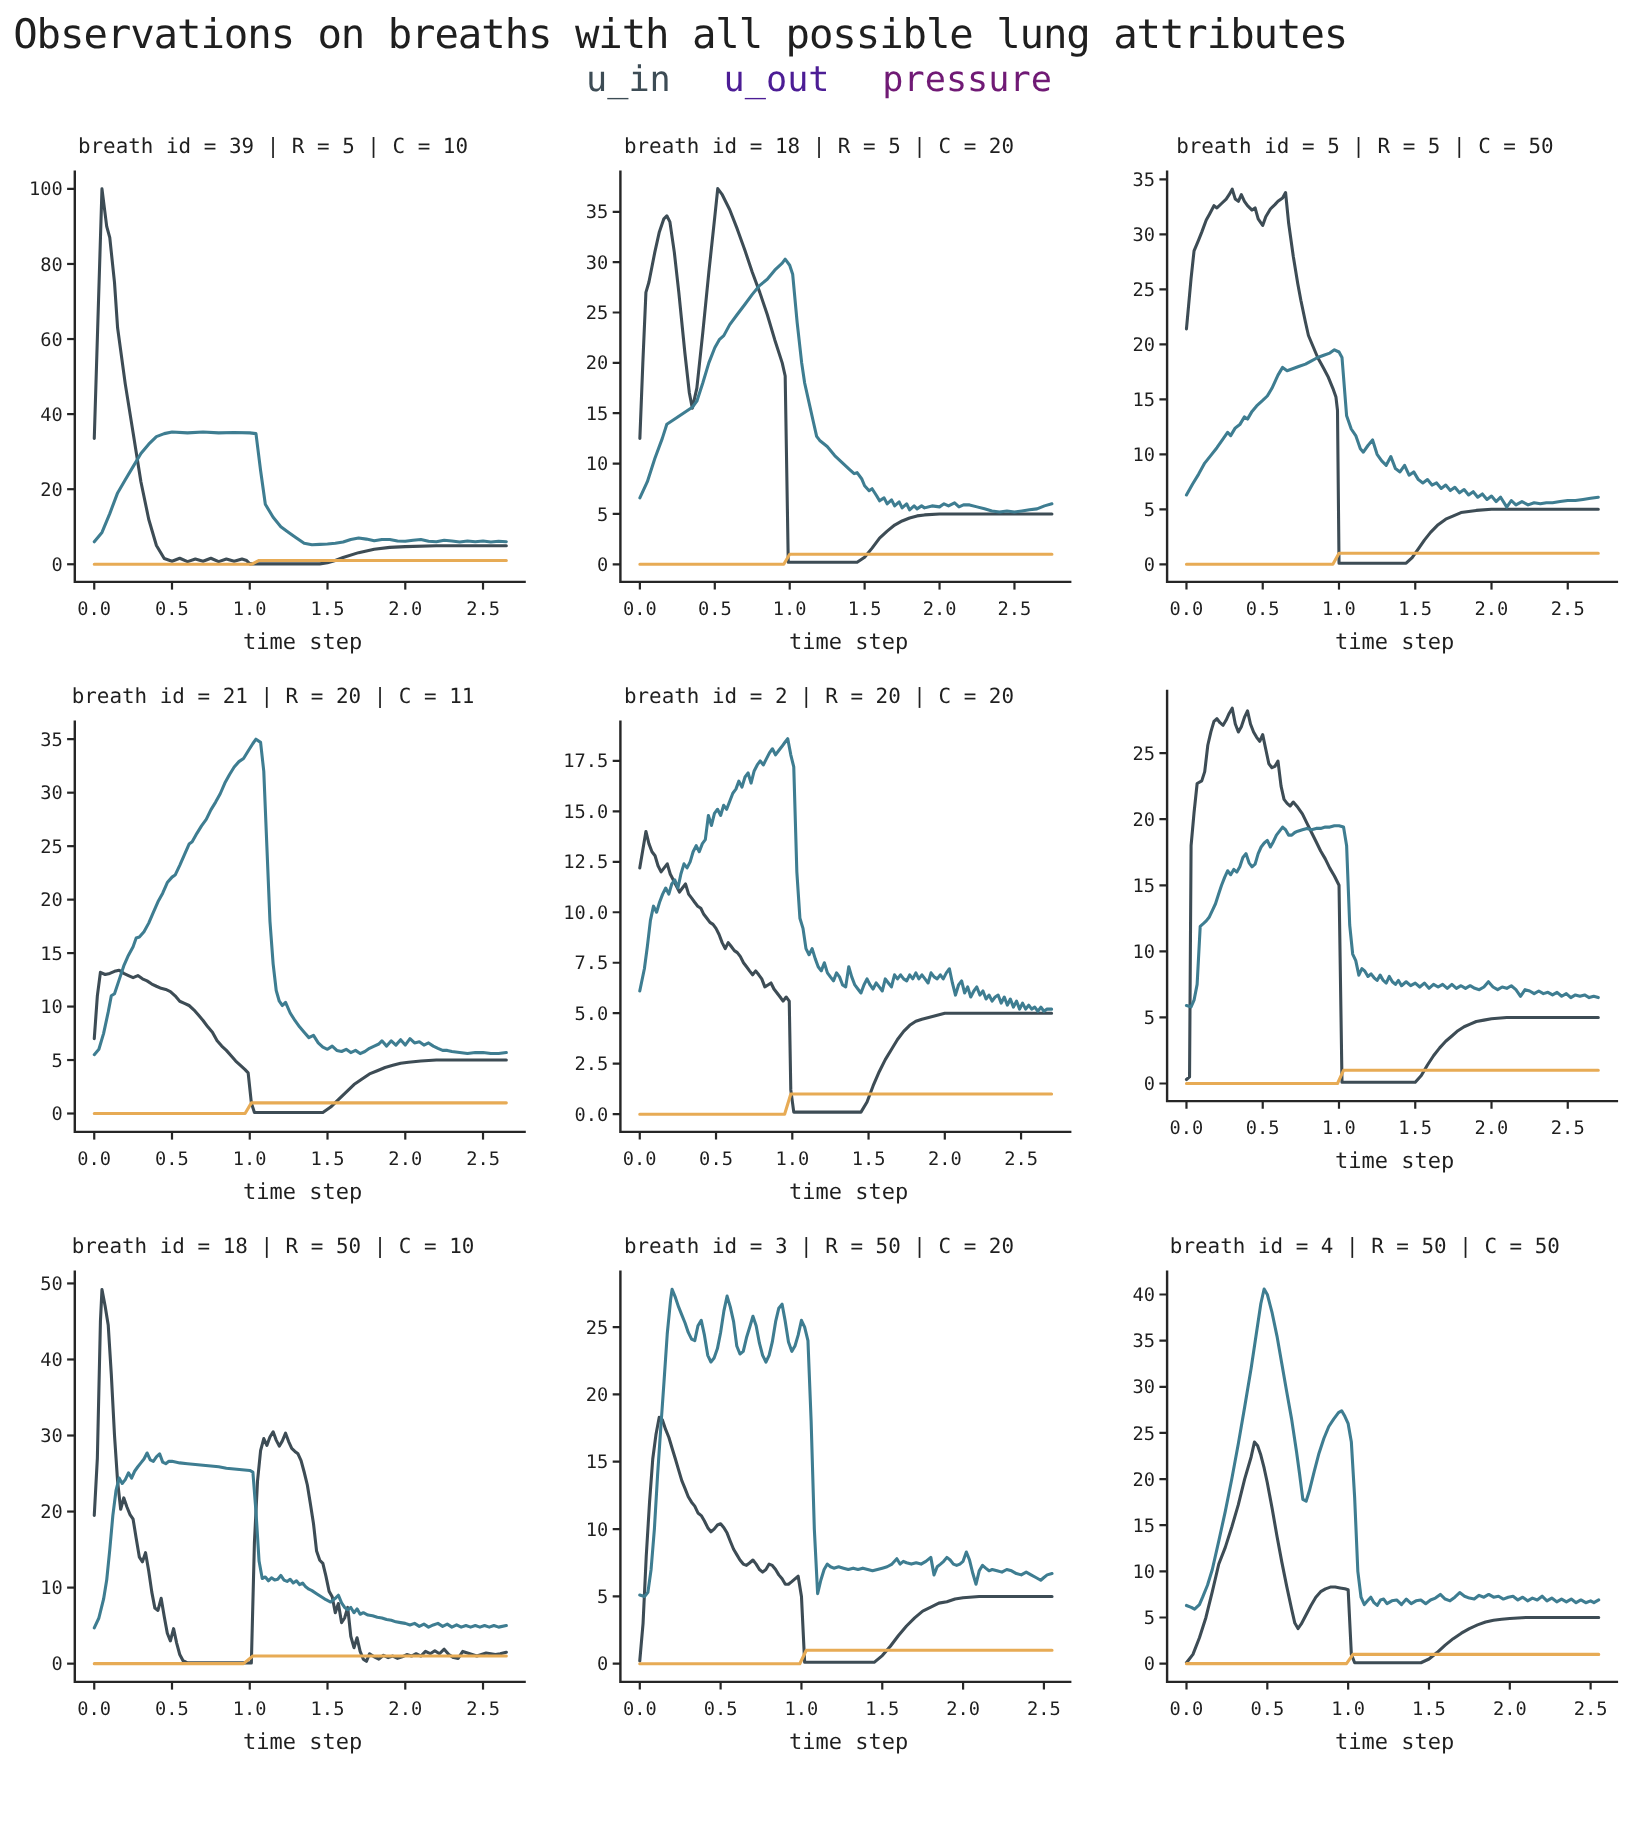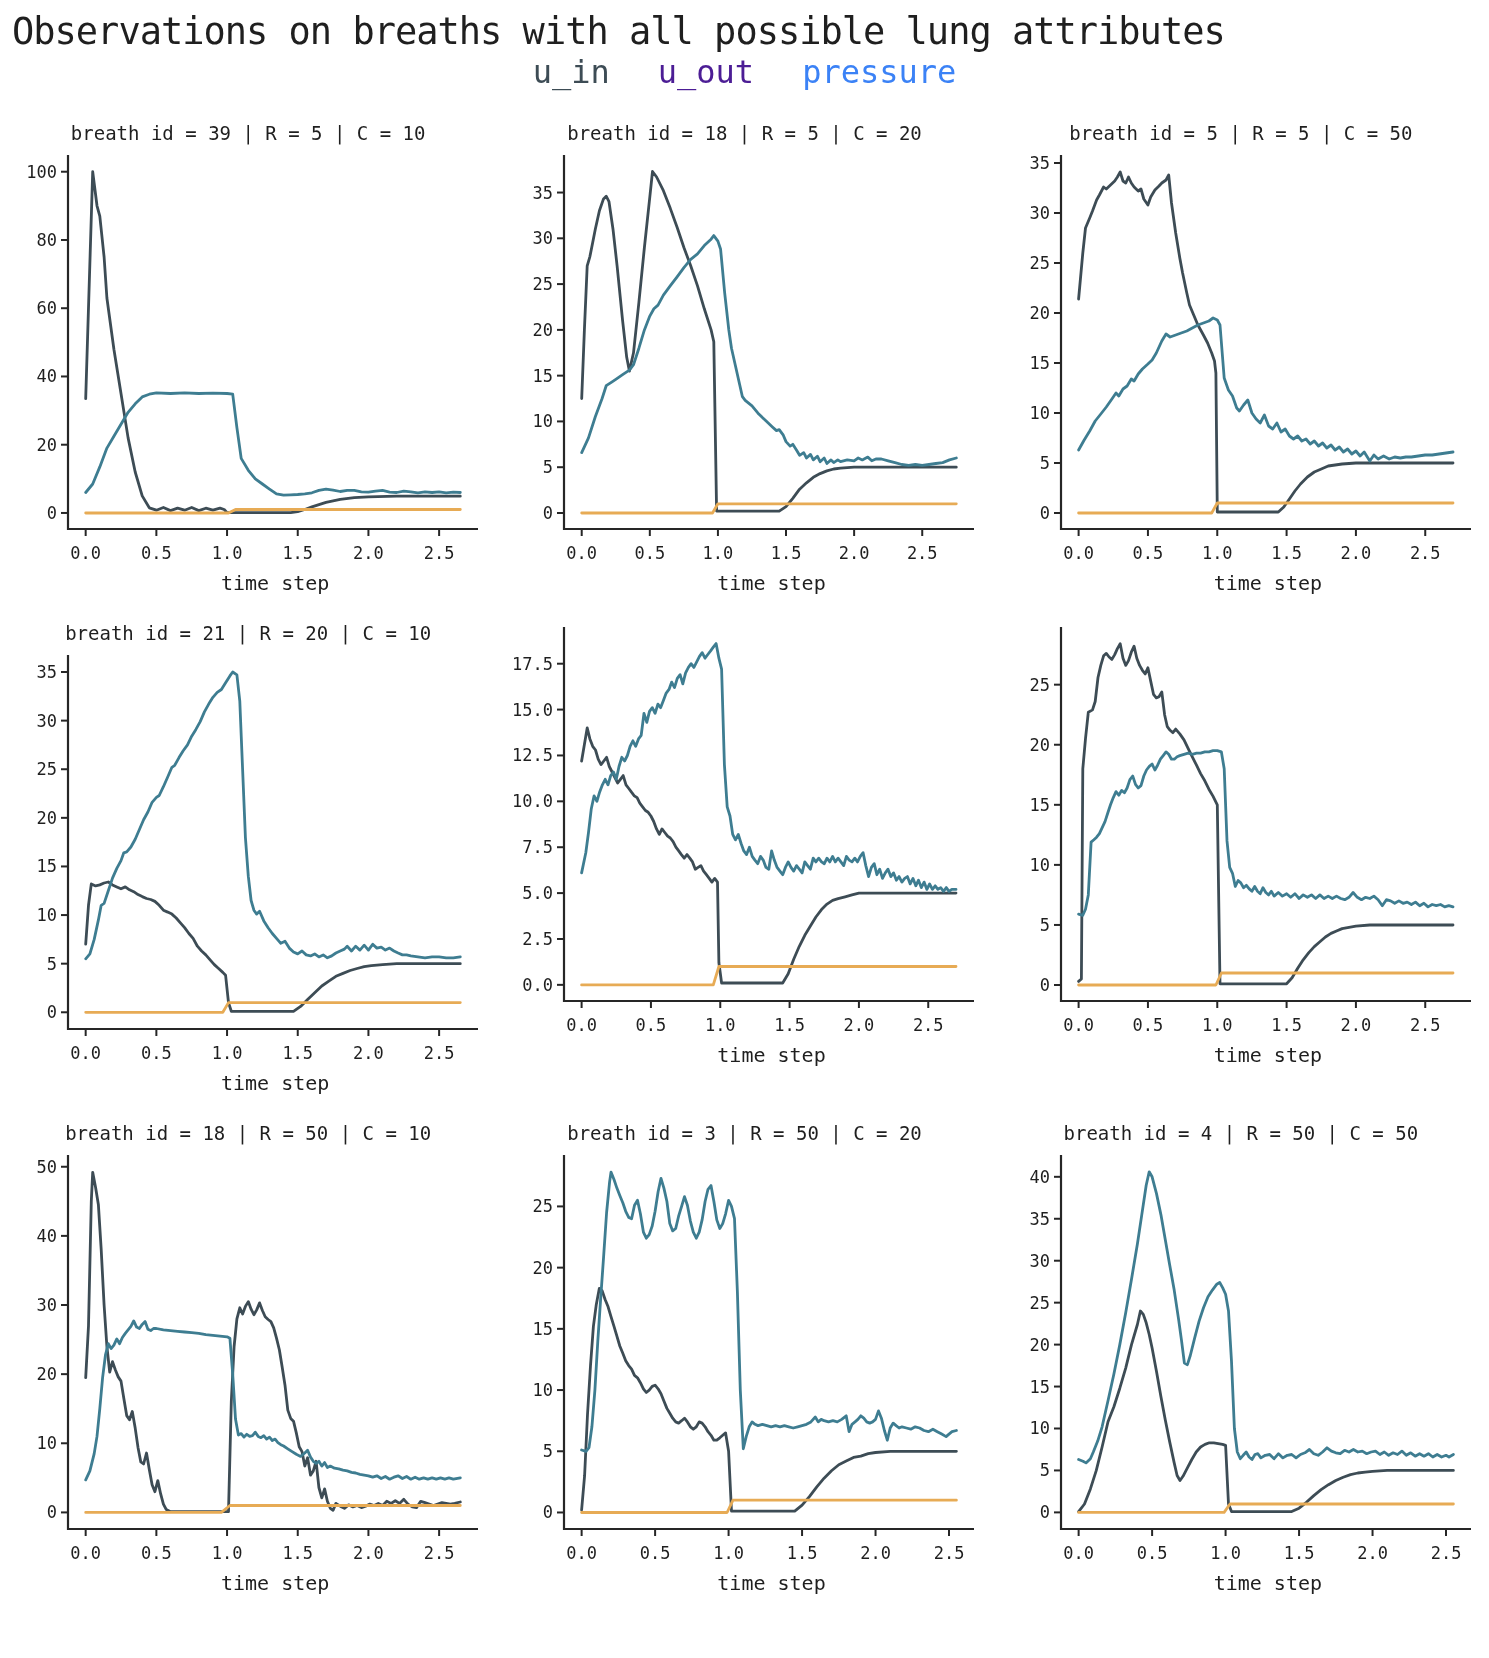--- a/index.html
+++ b/index.html
@@ -16,21 +16,21 @@
   .tick-text{font-size:17px;fill:#1f1f1f;}
 </style>
 </head>
 <body>
 
 <div class="page-title">Observations on breaths with all possible lung attributes</div>
 
 <div class="legend">
     <span style="color: rgb(61, 76, 85);">u_in</span>
     <span style="color: #4c1d95;">u_out</span>
-    <span style="color: #3b82f6;">pressure</span>
+    <span style="color: #701a75;">pressure</span>
   </div>
 
 <div class="charts-grid">
     <div class="panel">
       <div class="panel-title">breath id = 39 | R = 5 | C = 10</div>
       <svg width="496" height="424" viewBox="0 0 496 424">
         <path d="M 68 8 L 68 382 L 478 382" fill="none" stroke="#262626" stroke-width="2.2"></path>
         <g>
           <line x1="61" x2="68" y1="365.9616788321168" y2="365.9616788321168" stroke="#262626" stroke-width="2"></line>
           <text x="57" y="371.9616788321168" text-anchor="end" class="tick-text">0</text>
@@ -143,21 +143,21 @@
           <line x1="432.2441663848495" x2="432.2441663848495" y1="382" y2="389" stroke="#262626" stroke-width="2"></line>
           <text x="432.2441663848495" y="412" text-anchor="middle" class="tick-text">2.5</text>
         </g>
         <polyline points="85.6,152.0 89.8,106.0 92.5,81.0 96.7,71.0 99.5,64.0 103.6,53.0 106.4,48.0 110.6,40.0 113.3,42.0 117.5,38.0 121.7,34.0 124.4,30.0 127.2,25.0 130.0,34.0 132.8,36.0 135.5,30.0 138.3,36.0 141.1,40.0 145.2,44.0 148.0,42.0 150.8,52.0 154.9,58.0 157.7,50.0 161.9,43.0 166.0,39.0 168.8,36.0 173.0,33.0 175.7,28.0 178.5,56.0 182.7,86.0 186.8,111.0 189.6,126.0 193.8,146.0 196.5,158.0 200.7,168.0 204.9,178.0 210.4,188.0 214.6,196.0 218.7,206.0 221.5,214.0 222.9,226.0 224.3,365.0 285.3,365.0 290.8,360.0 296.4,352.0 301.9,344.0 307.5,337.0 314.4,330.0 321.3,325.0 328.3,322.0 335.2,319.0 349.1,317.0 362.9,316.0 460.0,316.0" fill="none" stroke="#3d4c55" stroke-width="2.8" stroke-linejoin="round" stroke-linecap="round"></polyline>
         <polyline points="85.6,366.0 218.7,366.0 224.3,356.0 460.0,356.0" fill="none" stroke="#e7ab55" stroke-width="2.8" stroke-linejoin="round" stroke-linecap="round"></polyline>
         <polyline points="85.6,303.0 91.2,293.0 96.7,284.0 102.2,274.0 107.8,267.0 113.3,260.0 118.9,252.0 123.0,246.0 125.8,249.0 130.0,242.0 134.1,239.0 138.3,232.0 141.1,234.0 145.2,227.0 149.4,222.0 154.9,217.0 159.1,213.0 163.3,206.0 168.8,194.0 173.0,187.0 177.1,190.0 182.7,188.0 188.2,186.0 193.8,184.0 199.3,181.0 204.9,178.0 210.4,176.0 215.9,174.0 220.1,171.0 224.3,173.0 227.0,178.0 231.2,231.0 235.4,243.0 239.5,249.0 243.7,261.0 246.4,264.0 250.6,258.0 254.8,253.0 258.9,266.0 263.1,272.0 267.2,276.0 271.4,268.0 275.6,279.0 279.7,282.0 283.9,276.0 288.0,285.0 292.2,282.0 296.4,289.0 300.5,292.0 304.7,289.0 308.8,294.0 313.0,292.0 317.2,297.0 321.3,294.0 325.5,299.0 329.6,296.0 333.8,301.0 338.0,298.0 342.1,303.0 346.3,300.0 350.4,305.0 354.6,302.0 358.8,307.0 362.9,304.0 367.1,309.0 371.2,305.0 376.8,314.0 380.9,308.0 385.1,312.0 390.6,309.0 396.2,312.0 401.7,310.0 407.3,311.0 412.8,310.0 418.4,310.0 425.3,309.0 432.2,308.0 439.2,308.0 446.1,307.0 453.0,306.0 460.0,305.0" fill="none" stroke="#3e7d91" stroke-width="2.8" stroke-linejoin="round" stroke-linecap="round"></polyline>
       </svg>
       <div class="xlabel">time step</div>
     </div>
     <div class="panel">
-      <div class="panel-title">breath id = 21 | R = 20 | C = 10</div>
+      <div class="panel-title">breath id = 21 | R = 20 | C = 11</div>
       <svg width="496" height="424" viewBox="0 0 496 424">
         <path d="M 68 8 L 68 382 L 478 382" fill="none" stroke="#262626" stroke-width="2.2"></path>
         <g>
           <line x1="61" x2="68" y1="365.2783987522745" y2="365.2783987522745" stroke="#262626" stroke-width="2"></line>
           <text x="57" y="371.2783987522745" text-anchor="end" class="tick-text">0</text>
           <line x1="61" x2="68" y1="316.66909279958406" y2="316.66909279958406" stroke="#262626" stroke-width="2"></line>
           <text x="57" y="322.66909279958406" text-anchor="end" class="tick-text">5</text>
           <line x1="61" x2="68" y1="268.05978684689364" y2="268.05978684689364" stroke="#262626" stroke-width="2"></line>
           <text x="57" y="274.05978684689364" text-anchor="end" class="tick-text">10</text>
           <line x1="61" x2="68" y1="219.45048089420328" y2="219.45048089420328" stroke="#262626" stroke-width="2"></line>
@@ -185,20 +185,21 @@
           <line x1="439.1206896551724" x2="439.1206896551724" y1="382" y2="389" stroke="#262626" stroke-width="2"></line>
           <text x="439.1206896551724" y="412" text-anchor="middle" class="tick-text">2.5</text>
         </g>
         <polyline points="85.7,297.2 88.5,258.3 91.3,236.9 95.6,238.9 99.8,237.9 104.1,236.0 108.3,235.0 112.5,237.9 116.8,239.9 121.0,241.8 125.3,239.9 129.5,242.8 133.7,244.7 138.0,247.6 142.2,249.6 146.5,251.5 150.7,252.5 154.9,254.4 159.2,258.3 163.4,263.2 167.7,265.1 171.9,267.1 176.2,271.0 180.4,275.8 184.6,280.7 188.9,286.5 193.1,291.4 197.4,299.2 201.6,304.0 205.8,307.9 210.1,312.8 214.3,317.6 218.6,321.5 222.8,325.4 225.6,328.3 228.5,355.6 231.3,364.3 293.5,364.3 300.6,359.4 307.6,352.6 314.7,345.8 321.8,339.0 328.8,334.2 335.9,329.3 343.0,326.4 350.1,323.5 357.1,321.5 364.2,319.6 371.3,318.6 382.6,317.6 396.7,316.7 460.3,316.7" fill="none" stroke="#3d4c55" stroke-width="2.8" stroke-linejoin="round" stroke-linecap="round"></polyline>
         <polyline points="85.7,365.3 222.8,365.3 228.5,355.6 460.3,355.6" fill="none" stroke="#e7ab55" stroke-width="2.8" stroke-linejoin="round" stroke-linecap="round"></polyline>
         <polyline points="85.7,311.8 89.9,306.9 94.2,292.4 98.4,272.9 101.2,258.3 104.1,256.4 108.3,243.8 112.5,231.1 116.8,221.4 121.0,213.6 123.8,205.8 126.7,204.9 130.9,200.0 135.2,192.2 139.4,182.5 143.6,172.8 147.9,165.0 152.1,155.3 156.4,150.4 159.2,148.5 163.4,139.7 167.7,130.0 171.9,120.3 174.7,118.3 179.0,110.6 183.2,103.8 187.5,97.9 191.7,89.2 195.9,82.4 200.2,74.6 204.4,64.9 208.7,57.1 212.9,50.3 217.2,45.4 221.4,42.5 225.6,35.7 229.9,28.9 232.7,25.0 236.9,27.9 239.8,54.2 242.6,122.2 245.4,190.3 248.3,229.2 251.1,253.5 253.9,263.2 256.7,267.1 259.6,264.2 263.8,273.9 268.1,280.7 272.3,286.5 276.5,291.4 280.8,296.3 285.0,294.3 289.3,301.1 293.5,305.0 297.7,306.9 302.0,304.0 306.2,307.9 310.5,308.9 314.7,306.9 318.9,309.9 323.2,307.9 327.4,310.8 331.7,308.9 335.9,306.0 340.2,304.0 344.4,302.1 347.2,299.2 351.5,304.0 355.7,299.2 359.9,303.1 364.2,298.2 368.4,303.1 372.7,297.2 376.9,301.1 381.2,300.1 385.4,303.1 389.6,301.1 393.9,304.0 398.1,306.0 402.4,307.9 406.6,307.9 410.8,308.9 417.9,309.9 425.0,310.8 432.1,309.9 439.1,309.9 446.2,310.8 453.3,310.8 460.3,309.9" fill="none" stroke="#3e7d91" stroke-width="2.8" stroke-linejoin="round" stroke-linecap="round"></polyline>
       </svg>
       <div class="xlabel">time step</div>
     </div>
     <div class="panel">
+      <div class="panel-title">breath id = 2 | R = 20 | C = 20</div>
       <svg width="496" height="424" viewBox="0 0 496 424">
         <path d="M 68 8 L 68 382 L 478 382" fill="none" stroke="#262626" stroke-width="2.2"></path>
         <g>
           <line x1="61" x2="68" y1="365.85083415112854" y2="365.85083415112854" stroke="#262626" stroke-width="2"></line>
           <text x="57" y="371.85083415112854" text-anchor="end" class="tick-text">0.0</text>
           <line x1="61" x2="68" y1="319.97252208047104" y2="319.97252208047104" stroke="#262626" stroke-width="2"></line>
           <text x="57" y="325.97252208047104" text-anchor="end" class="tick-text">2.5</text>
           <line x1="61" x2="68" y1="274.09421000981354" y2="274.09421000981354" stroke="#262626" stroke-width="2"></line>
           <text x="57" y="280.09421000981354" text-anchor="end" class="tick-text">5.0</text>
           <line x1="61" x2="68" y1="228.21589793915604" y2="228.21589793915604" stroke="#262626" stroke-width="2"></line>

